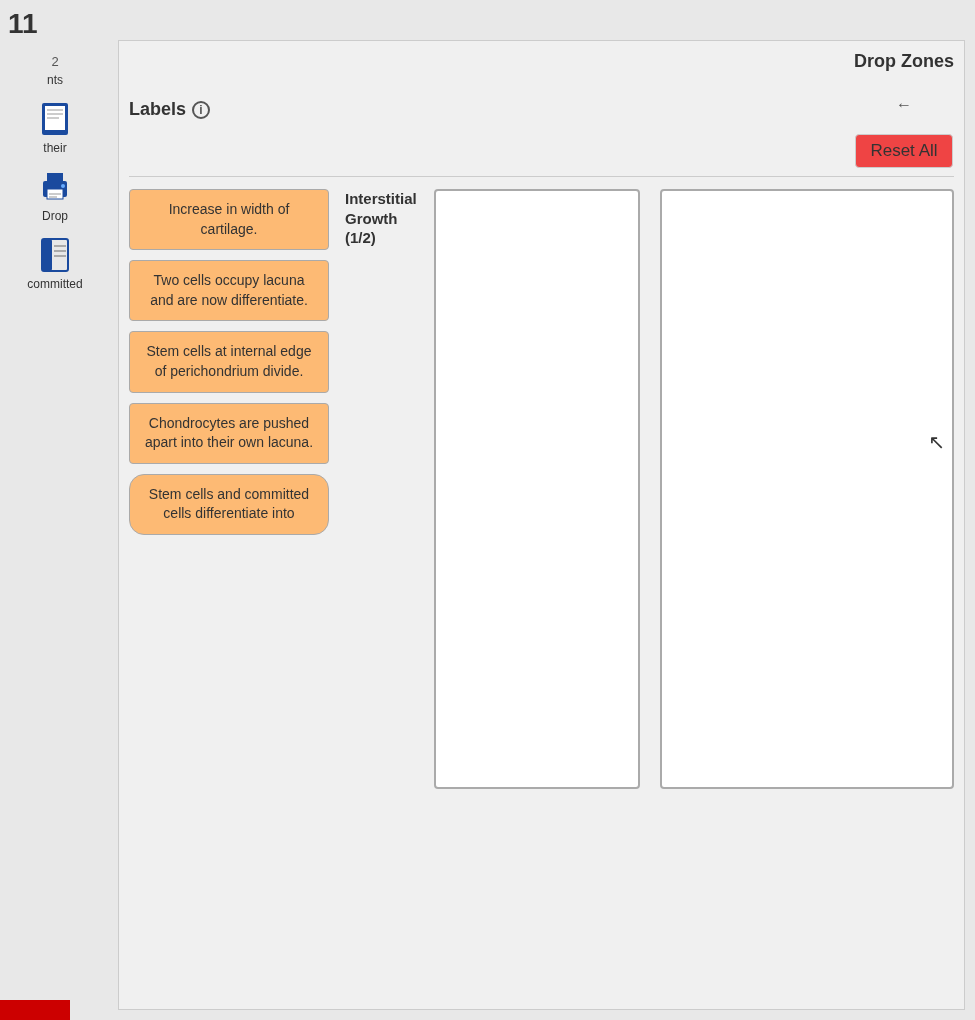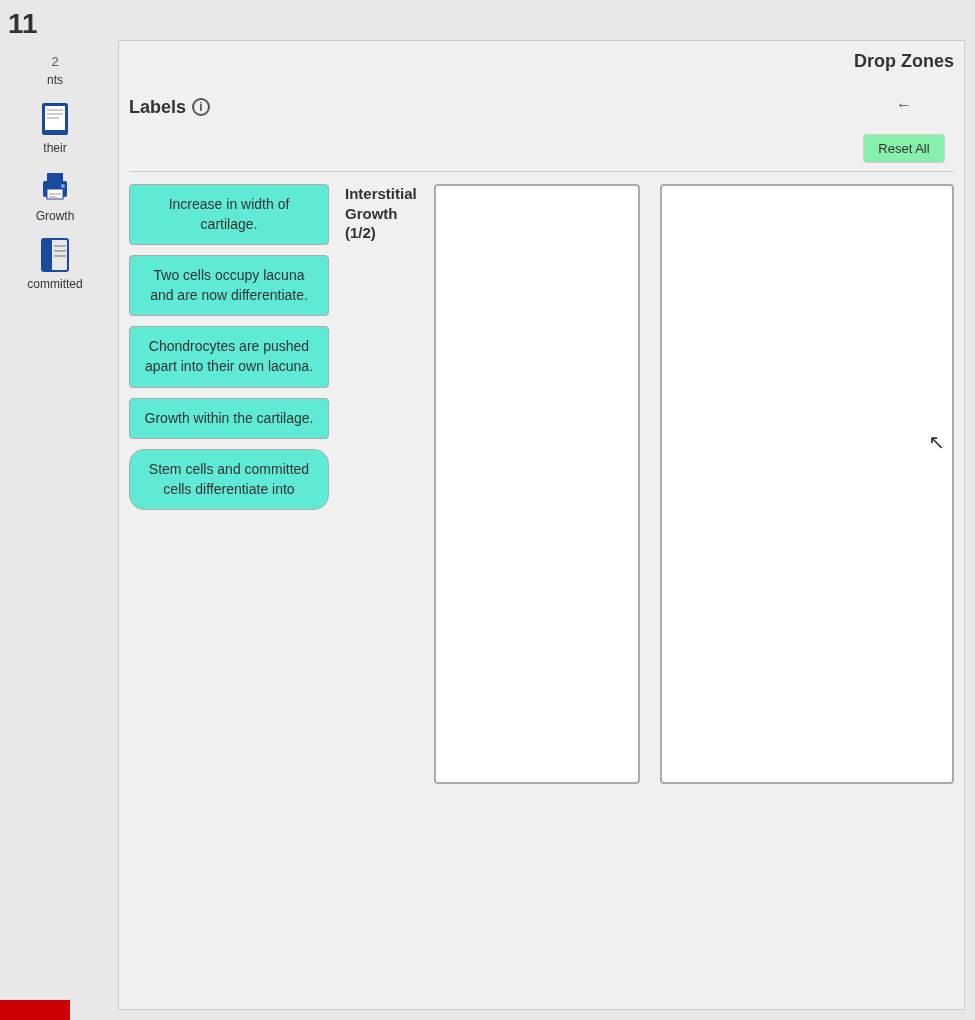--- a/index.html
+++ b/index.html
@@ -112,44 +112,44 @@
     }
 
     .arrow-back {
       font-size: 16px;
       color: #555;
       cursor: pointer;
     }
 
     .reset-btn {
       padding: 6px 14px;
-      background: #86efac;
+      background: #ef4444;
       border: 1px solid #ccc;
       border-radius: 4px;
-      font-size: 13px;
+      font-size: 17px;
       cursor: pointer;
       color: #333;
     }
 
     .content-area {
       display: flex;
       gap: 16px;
       align-items: flex-start;
     }
 
     .labels-column {
       display: flex;
       flex-direction: column;
       gap: 10px;
       width: 200px;
       flex-shrink: 0;
     }
 
     .label-card {
-      background: #5eead4;
+      background: #fdba74;
       border: 1.5px solid #aaa;
       border-radius: 4px;
       padding: 10px 12px;
       text-align: center;
       font-size: 14px;
       color: #333;
       cursor: grab;
       line-height: 1.4;
     }
 
@@ -225,21 +225,21 @@
     <div class="icon-box">
       <svg width="32" height="32" viewBox="0 0 32 32">
         <rect x="4" y="10" width="24" height="16" rx="2" fill="#1a4a9e"></rect>
         <rect x="8" y="2" width="16" height="10" fill="#1a4a9e"></rect>
         <rect x="8" y="18" width="16" height="10" fill="white" stroke="#1a4a9e" stroke-width="1"></rect>
         <rect x="10" y="22" width="12" height="2" fill="#ccc"></rect>
         <rect x="10" y="25" width="8" height="2" fill="#ccc"></rect>
         <circle cx="24" cy="15" r="2" fill="#66aaff"></circle>
       </svg>
     </div>
-    <span>Growth</span>
+    <span>Drop</span>
   </div>
   <div class="sidebar-item">
     <div class="icon-box">
       <svg width="30" height="36" viewBox="0 0 30 36">
         <rect x="2" y="2" width="26" height="32" rx="2" fill="none" stroke="#1a4a9e" stroke-width="2"></rect>
         <rect x="2" y="2" width="10" height="32" rx="2" fill="#1a4a9e"></rect>
         <rect x="14" y="8" width="12" height="2" fill="#aaa"></rect>
         <rect x="14" y="13" width="12" height="2" fill="#aaa"></rect>
         <rect x="14" y="18" width="12" height="2" fill="#aaa"></rect>
       </svg>
@@ -265,24 +265,24 @@
   <div class="content-area">
 
     <div class="labels-column">
       <div class="label-card">
         <span>Increase in width of cartilage.</span>
       </div>
       <div class="label-card">
         <span>Two cells occupy lacuna and are now differentiate.</span>
       </div>
       <div class="label-card">
+        <span>Stem cells at internal edge of perichondrium divide.</span>
+      </div>
+      <div class="label-card">
         <span>Chondrocytes are pushed apart into their own lacuna.</span>
-      </div>
-      <div class="label-card">
-        <span>Growth within the cartilage.</span>
       </div>
       <div class="label-card" style="overflow: hidden; max-height: 70px; border-radius: 15px;">
         <span>Stem cells and committed cells differentiate into</span>
       </div>
     </div>
 
     <div class="dropzones-area">
       <div class="drop-zone-container">
         <div class="drop-zone-label">
           Interstitial Growth<br>(1/2)

